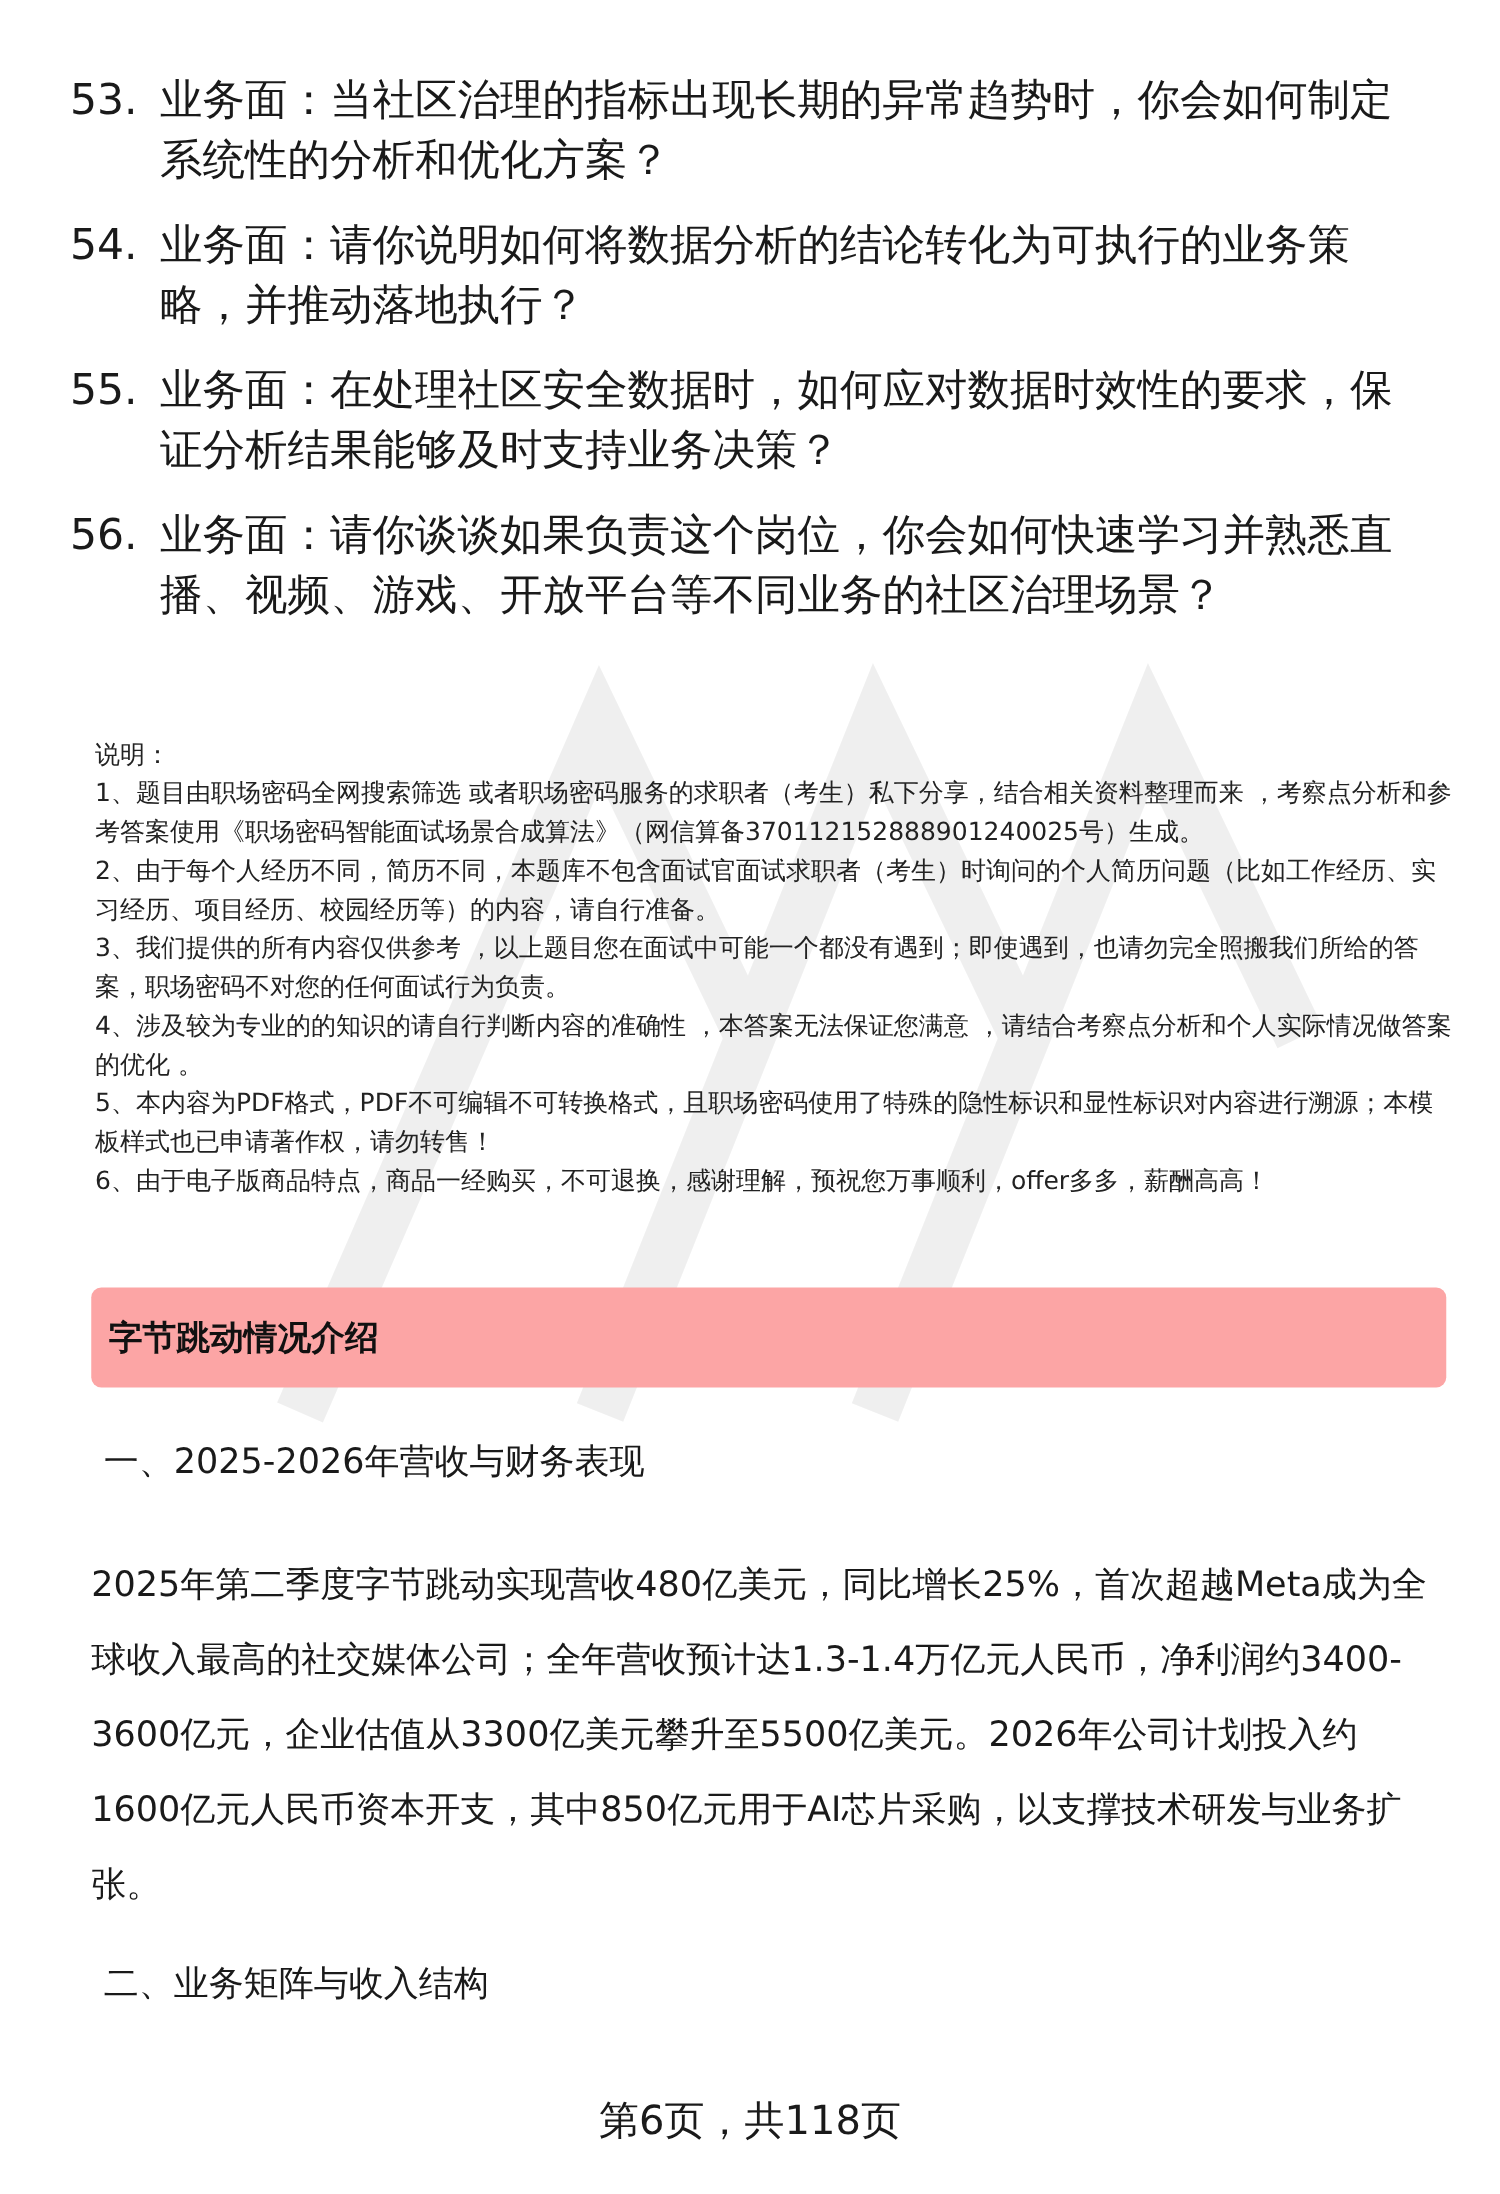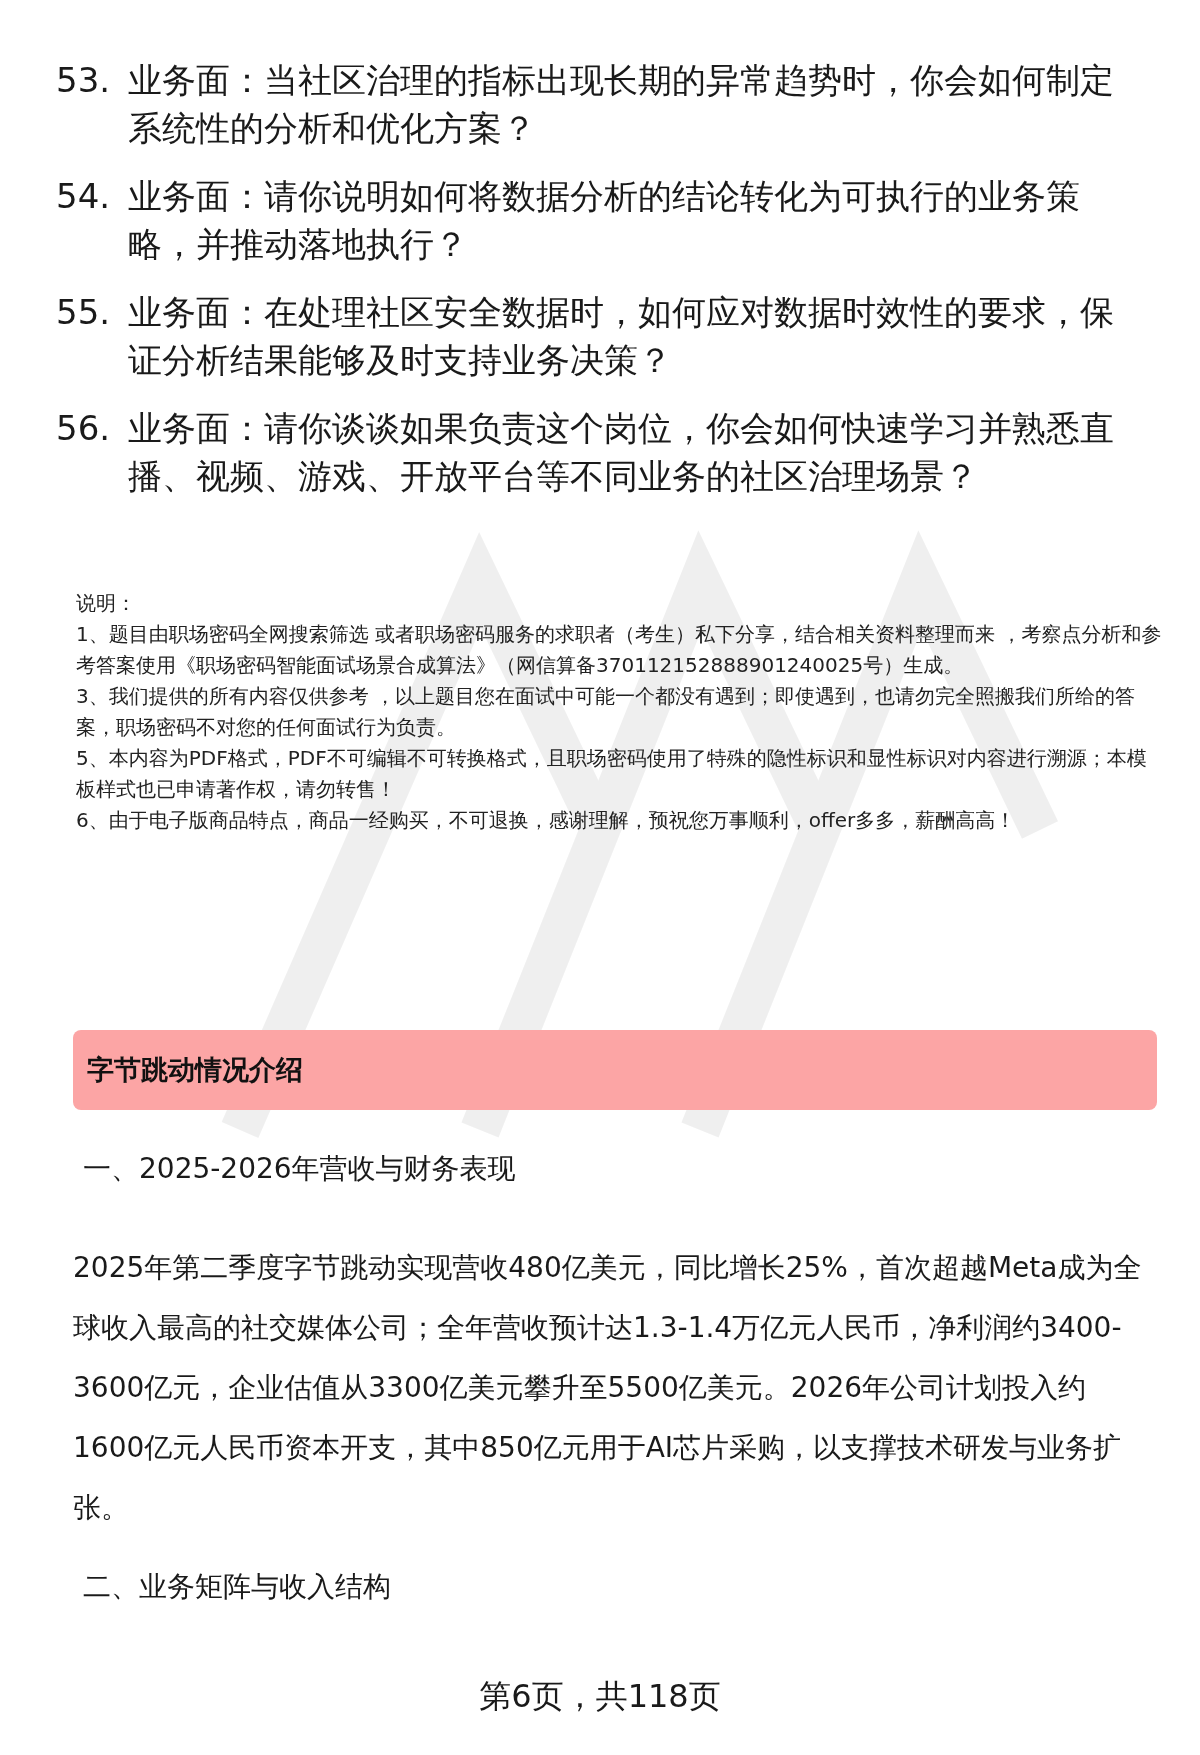--- a/index.html
+++ b/index.html
@@ -67,21 +67,23 @@
   <span class="text">业务面：在处理社区安全数据时，如何应对数据时效性的要求，保证分析结果能够及时支持业务决策？</span>
 </div>
 <div class="q" style="top:404px;">
   <span class="num">56.</span>
   <span class="text">业务面：请你谈谈如果负责这个岗位，你会如何快速学习并熟悉直播、视频、游戏、开放平台等不同业务的社区治理场景？</span>
 </div>
 
 <div class="notes">
   <p>说明：</p>
   <p>1、题目由职场密码全网搜索筛选 或者职场密码服务的求职者（考生）私下分享，结合相关资料整理而来 ，考察点分析和参考答案使用《职场密码智能面试场景合成算法》（网信算备370112152888901240025号）生成。</p>
+  <p>2、由于每个人经历不同，简历不同，本题库不包含面试官面试求职者（考生）时询问的个人简历问题（比如工作经历、实习经历、项目经历、校园经历等）的内容，请自行准备。</p>
   <p>3、我们提供的所有内容仅供参考 ，以上题目您在面试中可能一个都没有遇到；即使遇到，也请勿完全照搬我们所给的答案，职场密码不对您的任何面试行为负责。</p>
+  <p>4、涉及较为专业的的知识的请自行判断内容的准确性 ，本答案无法保证您满意 ，请结合考察点分析和个人实际情况做答案的优化 。</p>
   <p>5、本内容为PDF格式，PDF不可编辑不可转换格式，且职场密码使用了特殊的隐性标识和显性标识对内容进行溯源；本模板样式也已申请著作权，请勿转售！</p>
   <p>6、由于电子版商品特点，商品一经购买，不可退换，感谢理解，预祝您万事顺利，offer多多，薪酬高高！</p>
 </div>
 
 <div class="section-box">
   <span>字节跳动情况介绍</span>
 </div>
 
 <div class="sub-heading" style="top:1150px;">一、2025-2026年营收与财务表现</div>
 

